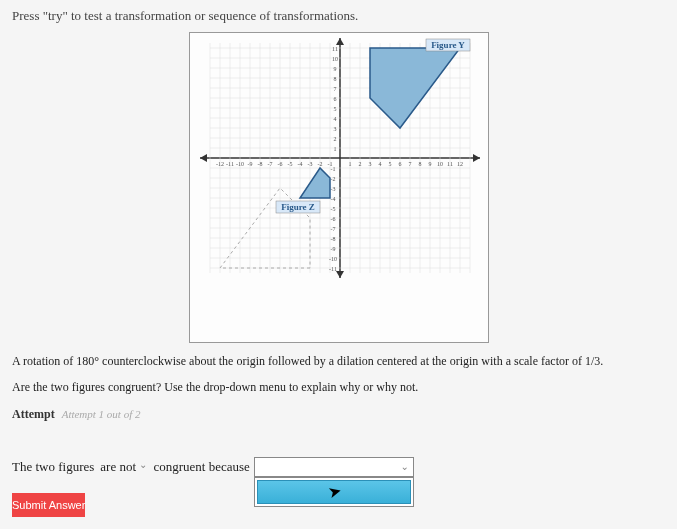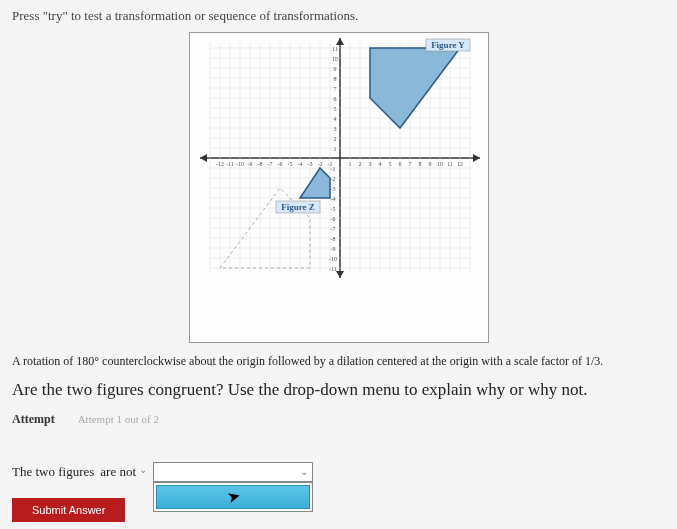--- a/index.html
+++ b/index.html
@@ -31,31 +31,31 @@
     background: #fdfdfd;
   }
   svg { display: block; }
   .desc {
     font-size: 12px;
     color: #222;
     margin: 8px 0;
     line-height: 1.4;
   }
   .question {
-    font-size: 17px;
+    font-size: 12px;
     color: #222;
     margin: 10px 0;
   }
   .answer-row {
     font-size: 12px;
     color: #444;
     margin: 12px 0 14px 0;
   }
   .answer-label { font-weight: bold; color: #333; }
-  .attempt { color: #aaa; font-size: 11px; margin-left: 20px; }
+  .attempt { color: #aaa; font-size: 11px; margin-left: 4px; font-style: italic; }
   .fill-row {
     font-size: 13px;
     color: #222;
     display: flex;
     align-items: center;
     flex-wrap: wrap;
     gap: 4px;
     margin-bottom: 16px;
     margin-top: 35px;
   }
@@ -115,24 +115,24 @@
   .cursor-arrow {
     position: absolute;
     top: 1px;
     left: 70px;
     font-size: 16px;
     color: #000;
     transform: rotate(-15deg);
     pointer-events: none;
   }
   .submit-btn {
-    background: #b91c1c;
+    background: #ef4444;
     color: #fff;
     font-size: 11px;
-    padding: 6px 20px;
+    padding: 6px 0;
     border: none;
     cursor: pointer;
     filter: blur(0.3px);
   }
 </style>
 </head>
 <body>
 
 
 
@@ -275,20 +275,21 @@
   <span class="answer-label">Attempt</span>
   <span class="attempt">Attempt 1 out of 2</span>
 </div>
 
 <div class="fill-row">
   <span>The two figures</span>
   <span class="dropdown-small">
     <span>are not</span>
     <span class="chev">⌄</span>
   </span>
+  <span>congruent because</span>
   <span class="dropdown-main-wrap">
     <span class="dropdown-main">
       <span class="chev">⌄</span>
     </span>
     <div class="dropdown-list">
       <div class="dropdown-opt-selected">
         <span class="cursor-arrow">➤</span>
       </div>
     </div>
   </span>

